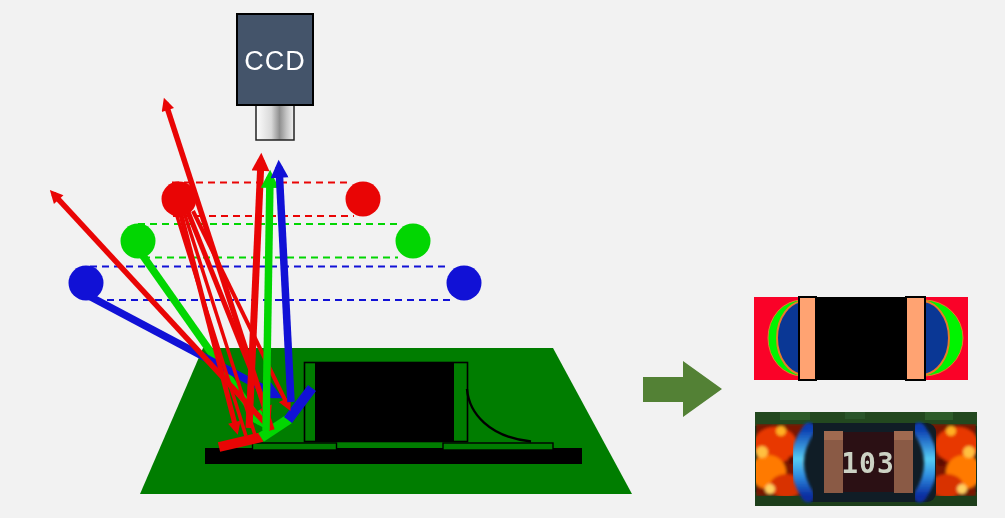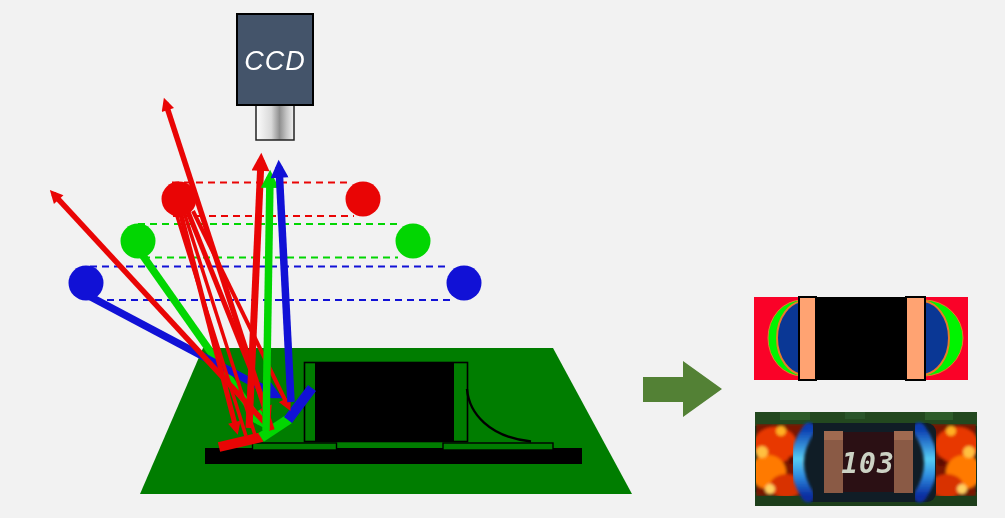--- a/index.html
+++ b/index.html
@@ -2,21 +2,21 @@
 <html style="--background: #f2f2f2; --red: #e90505; --green: #02d602; --blue: #1111d6; --pcb: #007d00; --camera-body: #44546a; --block-arrow: #538135; --schematic-red: #fa0228; --schematic-navy: #0a3795; --schematic-green: #00f400; --schematic-terminal: #ffa372; --schematic-rim: #e87c28; --photo-body: #2b1014; --photo-terminal: #8a5a45; --photo-digits: #ccd2c4; --photo-flame: #e83800; --photo-fillet-blue: #4fc4f4;"><head>
 <meta charset="utf-8">
 <style>
   html,body{margin:0;padding:0;}
   body{
     width:1005px;height:518px;
     background:var(--background,#f2f2f2);
     font-family:"Liberation Sans", sans-serif;
     overflow:hidden;
   }
-  .stage{position:relative;width:1005px;height:518px;font-style:italic;}
+  .stage{position:relative;width:1005px;height:518px;}
   svg{display:block;}
   
   .f-red{fill:var(--red)}       .s-red{stroke:var(--red)}
   .f-green{fill:var(--green)}   .s-green{stroke:var(--green)}
   .f-blue{fill:var(--blue)}     .s-blue{stroke:var(--blue)}
   .f-pcb{fill:var(--pcb)}
   .f-cam{fill:var(--camera-body)}
   .f-arrow{fill:var(--block-arrow)}
   .f-schred{fill:var(--schematic-red)}
   .f-schnavy{fill:var(--schematic-navy);stroke:var(--schematic-rim);stroke-width:2}

